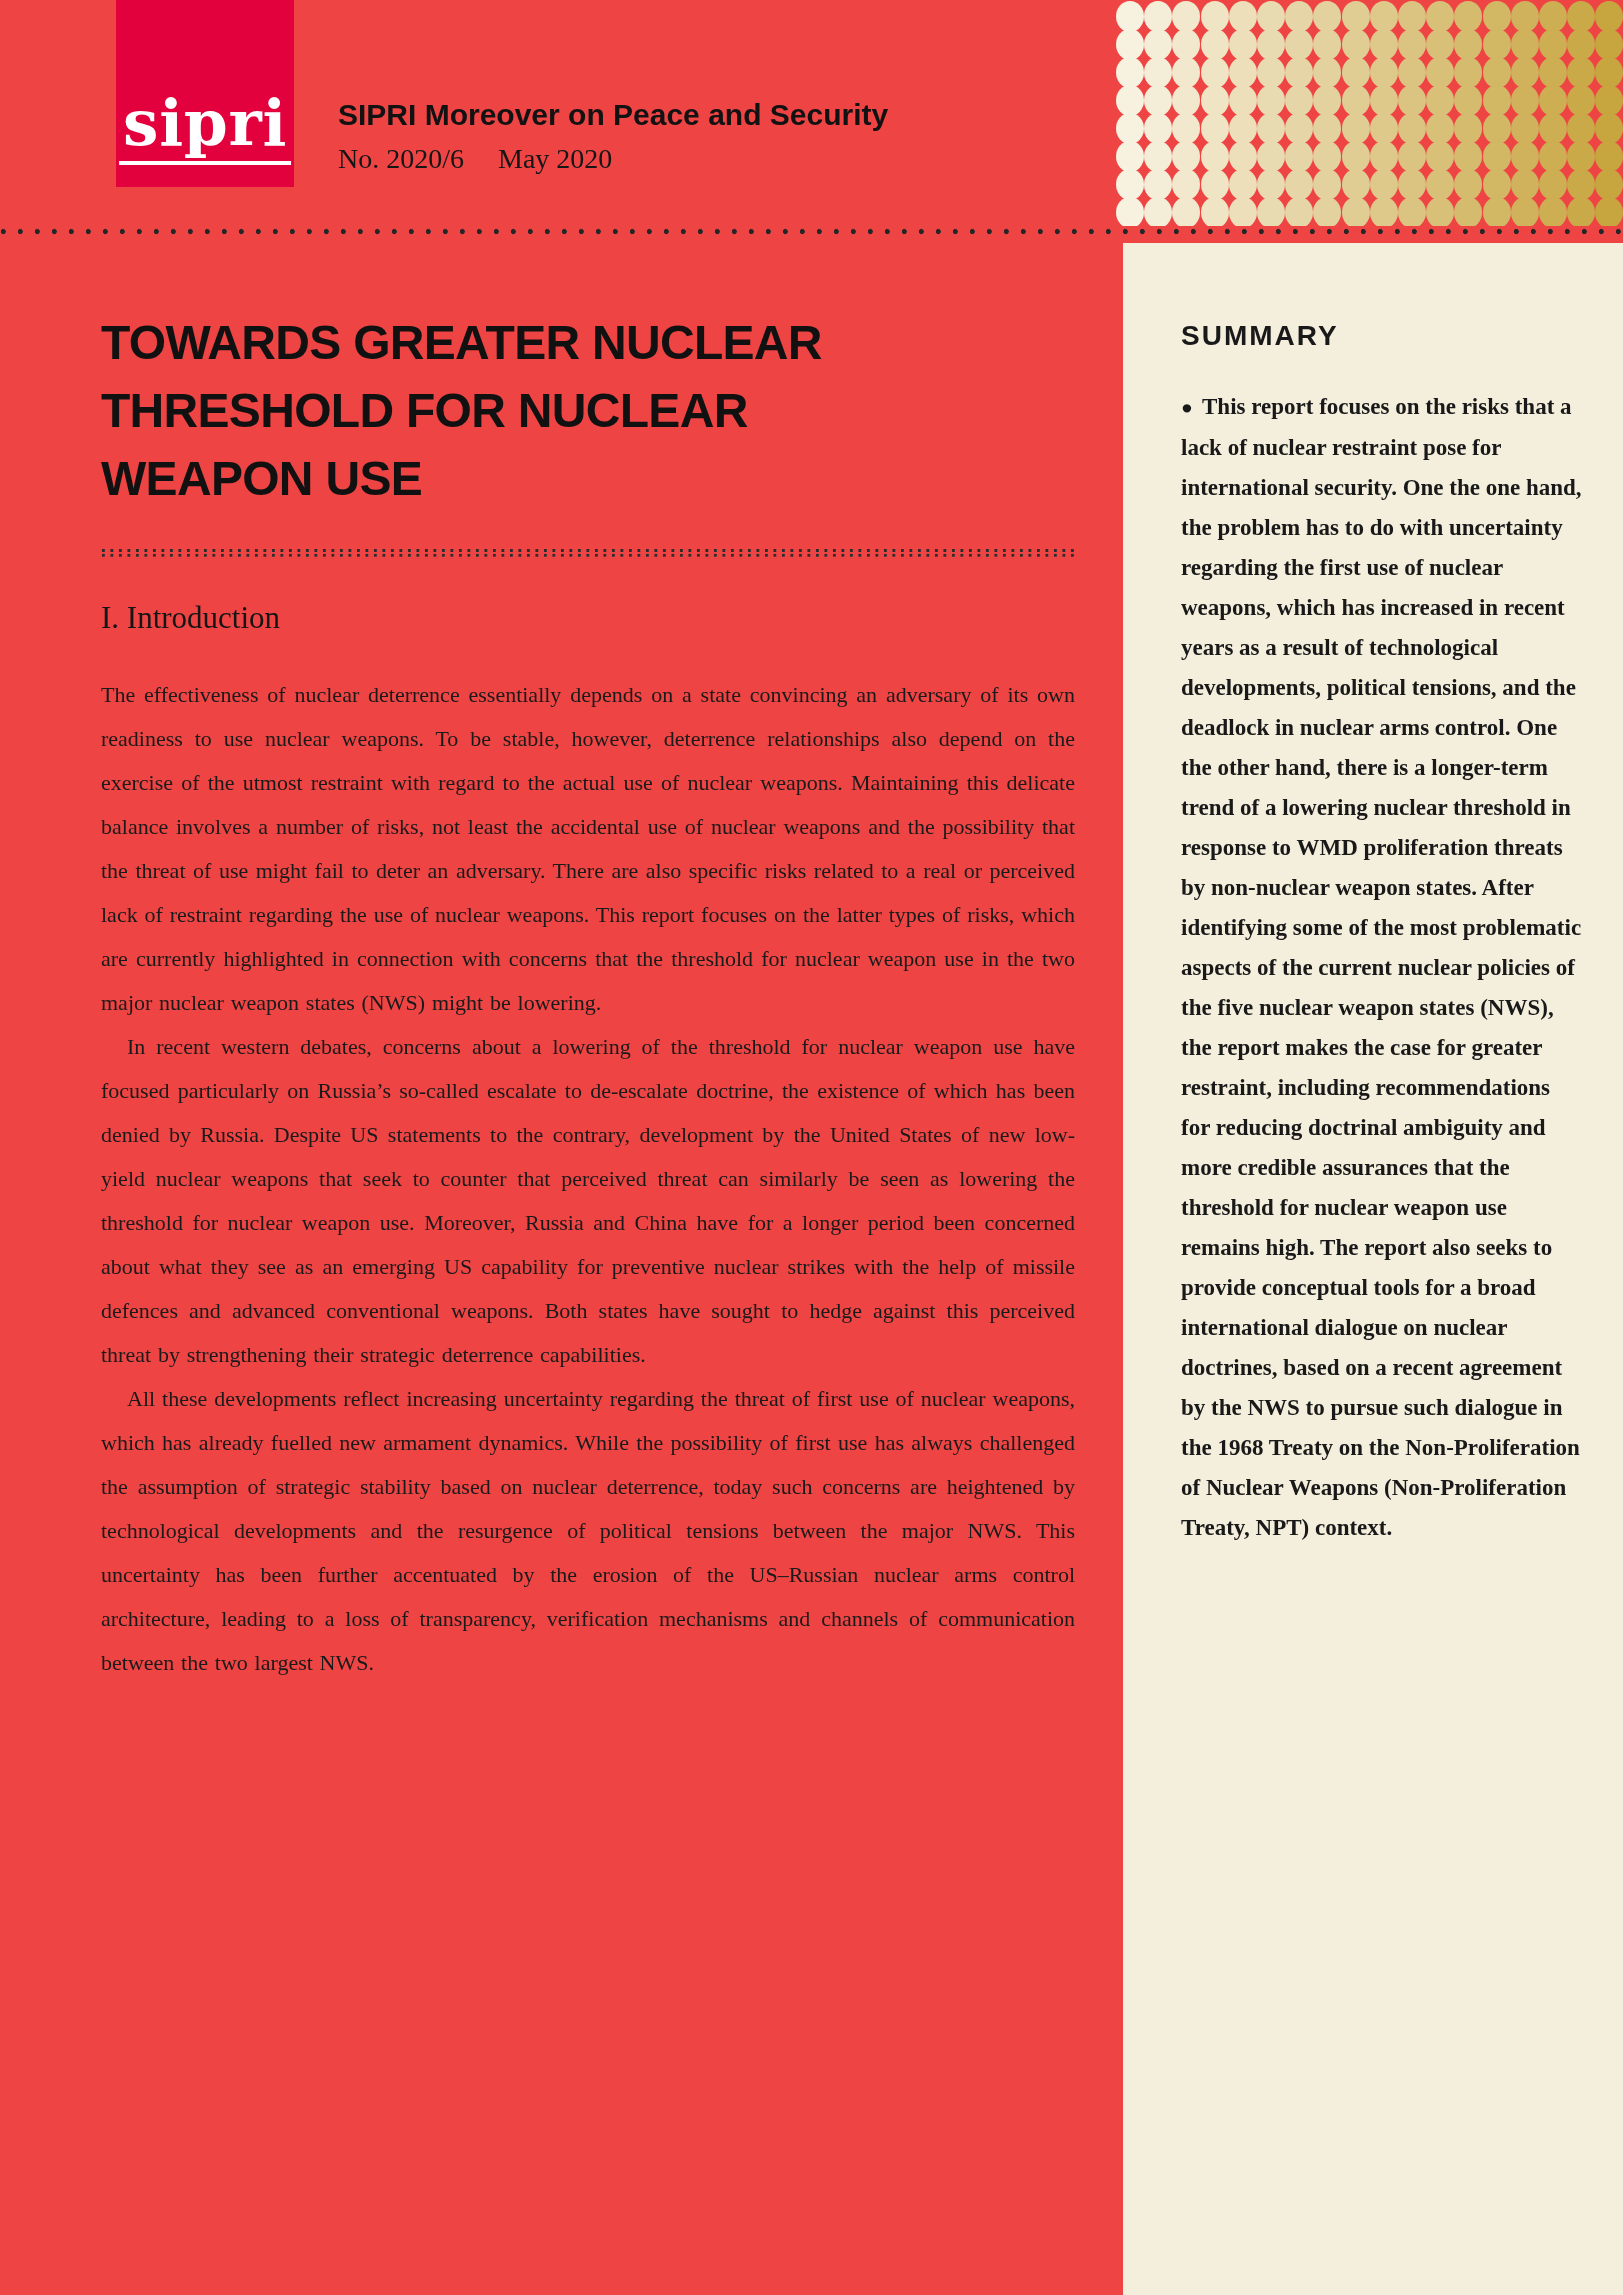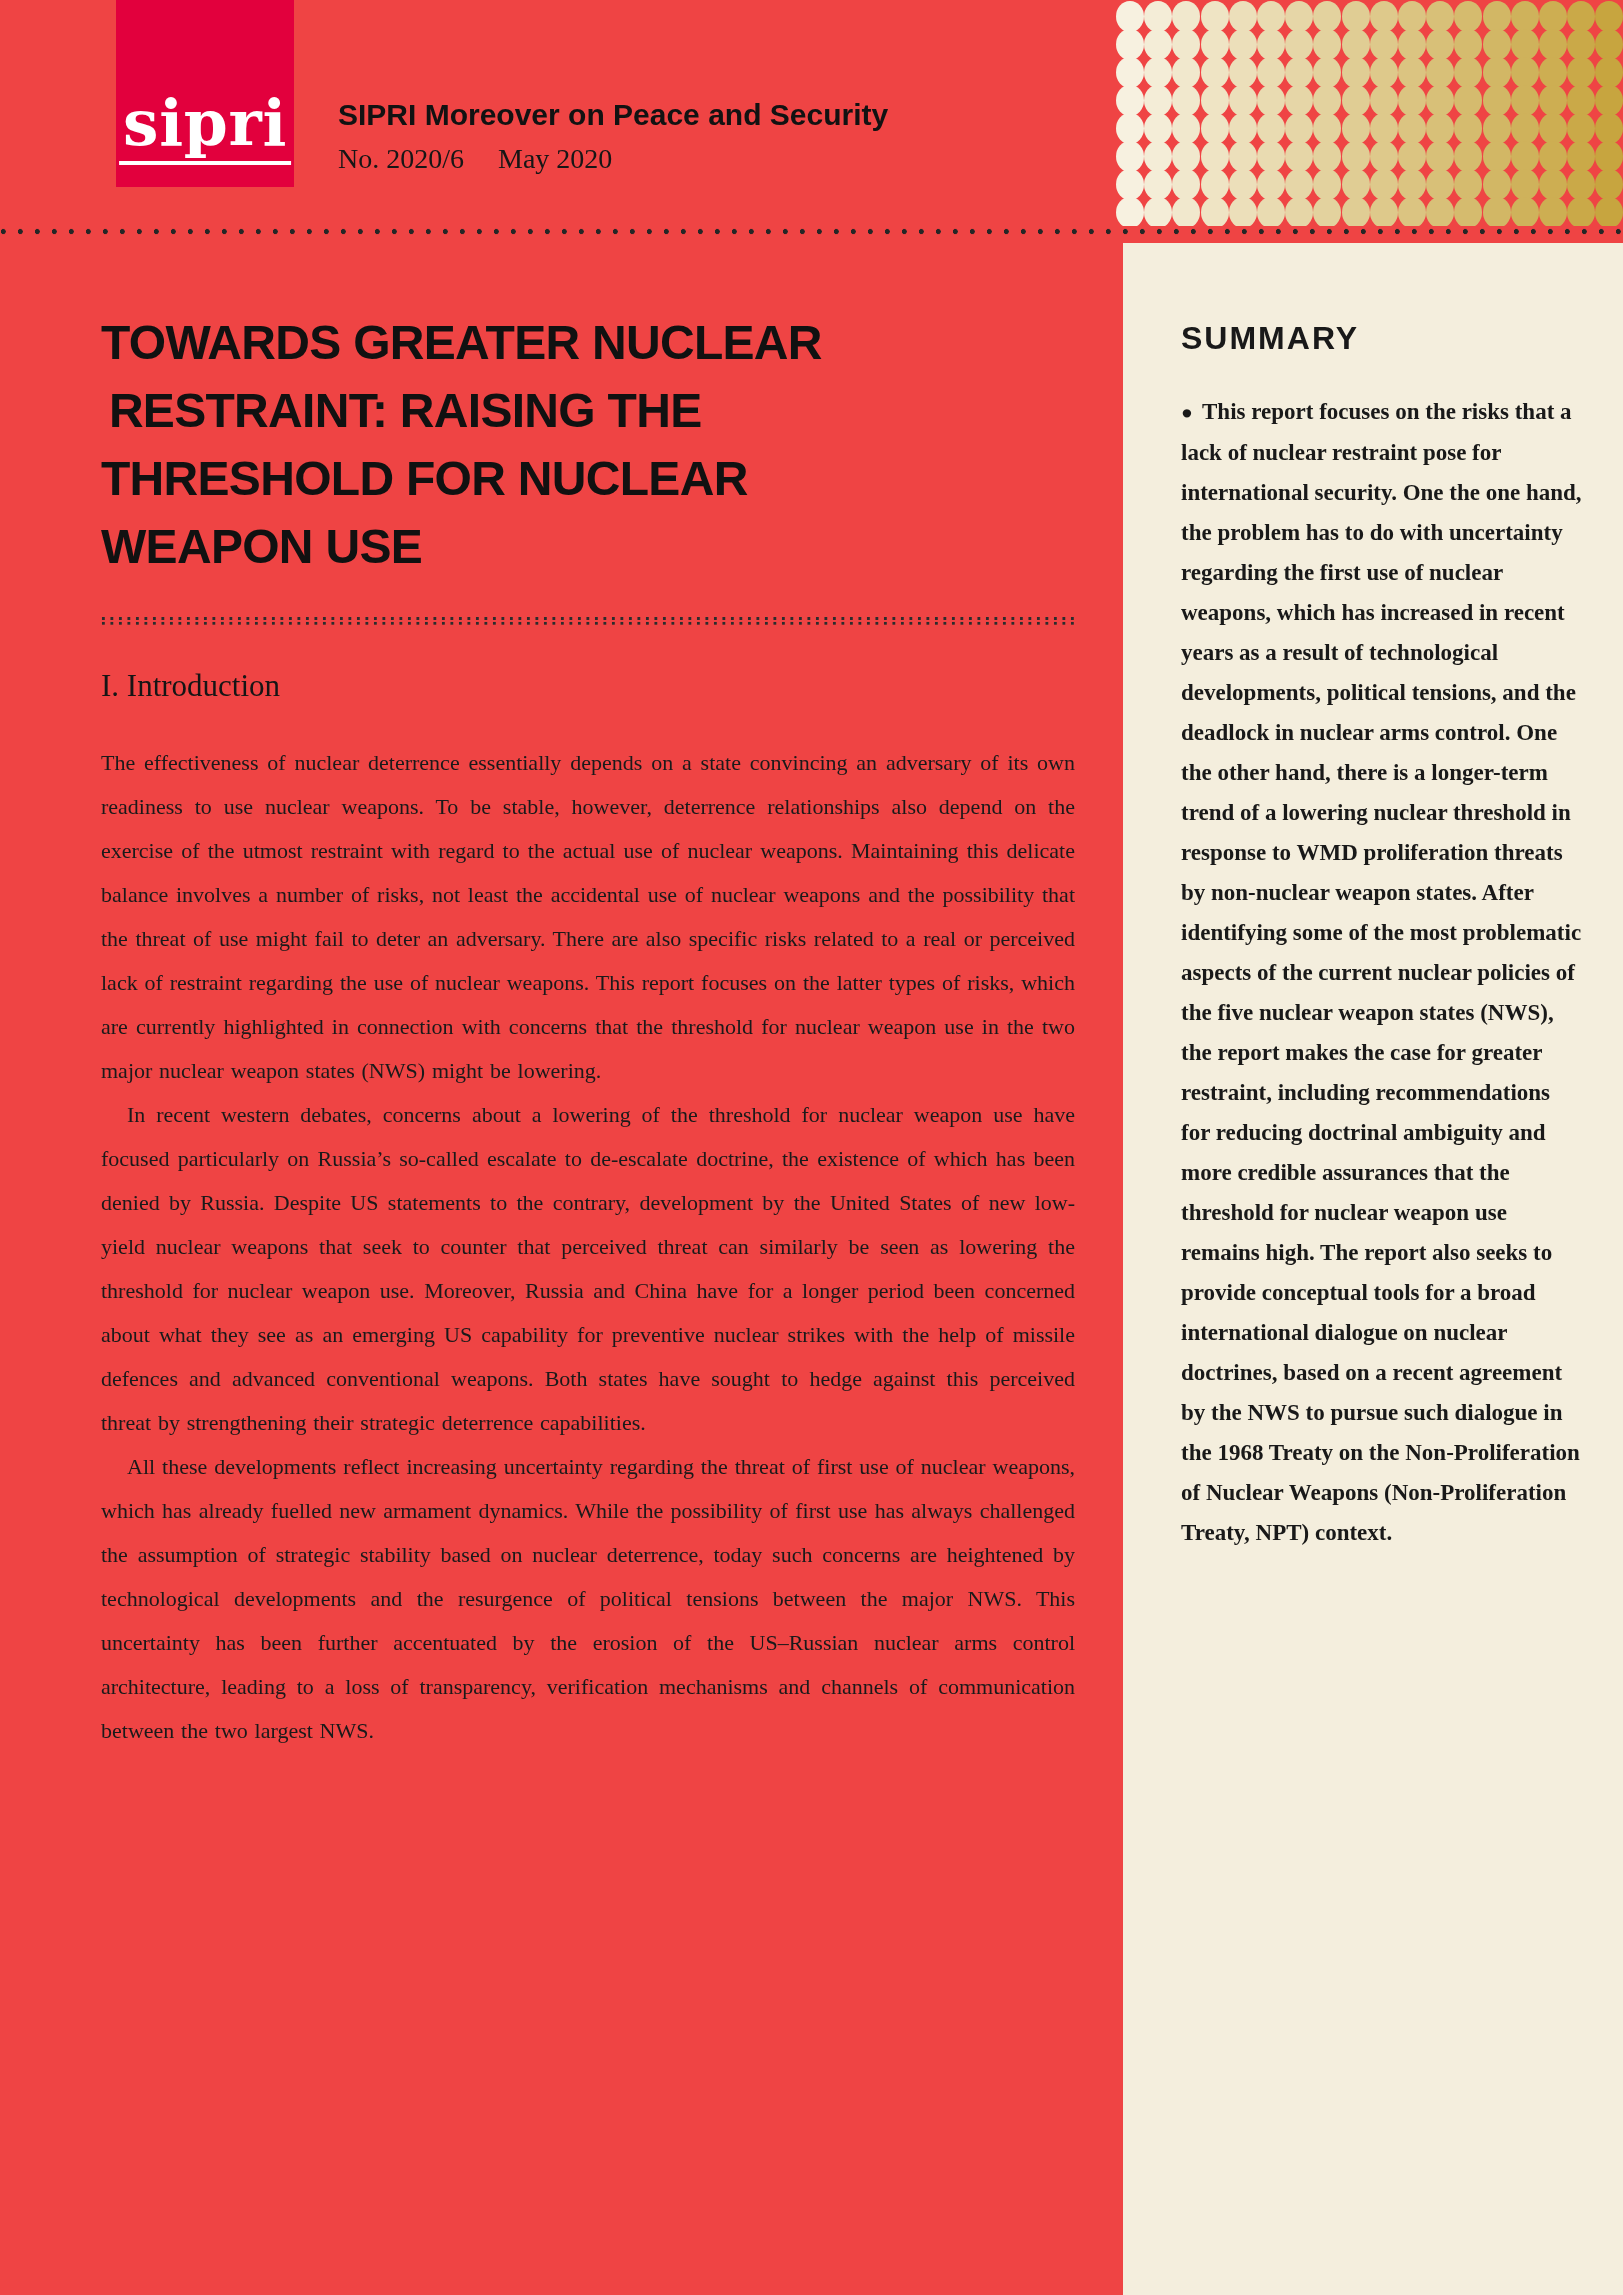--- a/index.html
+++ b/index.html
@@ -34,21 +34,21 @@
     height:4.6px;
     background-image:radial-gradient(circle at 2.3px 2.3px,#2c2c2c 1.4px,transparent 1.8px);
     background-size:8.5px 4.6px;background-repeat:repeat-x;
   }
   
   .sidebar{
     position:absolute;left:1123px;top:243px;width:501px;height:2052px;
     background:#f4eedd;box-sizing:border-box;padding:77px 41px 0 58px;
   }
   .summary-heading{
-    font-family:"Liberation Sans",sans-serif;font-weight:bold;font-size:32px;
+    font-family:"Liberation Sans",sans-serif;font-weight:bold;font-size:28px;
     letter-spacing:2px;margin:0 0 35px 0;color:#191919;
   }
   .summary-text{
     font-weight:bold;font-size:23px;line-height:40px;margin:0;color:#191919;
     text-align:left;
   }
   .bullet{margin-right:9.2px;font-size:19.6px;}
   
   .main{position:absolute;left:101px;top:296px;width:974px;}
   .title{
@@ -243,21 +243,20 @@
   <div class="top-rule"></div>
 
   <aside class="sidebar">
     <h3 class="summary-heading">SUMMARY</h3>
     <p class="summary-text"><span class="bullet">●</span><span>This report focuses on the risks that a lack of nuclear restraint pose for international security. One the one hand, the problem has to do with uncertainty regarding the first use of nuclear weapons, which has increased in recent years as a result of technological developments, political tensions, and the deadlock in nuclear arms control. One the other hand, there is a longer-term trend of a lowering nuclear threshold in response to WMD proliferation threats by non-nuclear weapon states. After identifying some of the most problematic aspects of the current nuclear policies of the five nuclear weapon states (NWS), the report makes the case for greater restraint, including recommendations for reducing doctrinal ambiguity and more credible assurances that the threshold for nuclear weapon use remains high. The report also seeks to provide conceptual tools for a broad international dialogue on nuclear doctrines, based on a recent agreement by the NWS to pursue such dialogue in the 1968 Treaty on the Non-Proliferation of Nuclear Weapons (Non-Proliferation Treaty, NPT) context.</span></p>
   </aside>
 
   <div class="main">
     <h1 class="title">
       <span class="l1">TOWARDS GREATER NUCLEAR</span>
-      <span class="l2">RESTRAINT: RAISING THE</span>
       <span class="l3">THRESHOLD FOR NUCLEAR</span>
       <span class="l4">WEAPON USE</span>
     </h1>
 
     <div class="rule rule-1"></div>
     <div class="rule rule-2"></div>
 
     <h2 class="section-heading">I. Introduction</h2>
 
     <p class="body-para first">The effectiveness of nuclear deterrence essentially depends on a state convincing an adversary of its own readiness to use nuclear weapons. To be stable, however, deterrence relationships also depend on the exercise of the utmost restraint with regard to the actual use of nuclear weapons. Maintaining this delicate balance involves a number of risks, not least the accidental use of nuclear weapons and the possibility that the threat of use might fail to deter an adversary. There are also specific risks related to a real or perceived lack of restraint regarding the use of nuclear weapons. This report focuses on the latter types of risks, which are currently highlighted in connection with concerns that the threshold for nuclear weapon use in the two major nuclear weapon states (NWS) might be lowering.</p>

